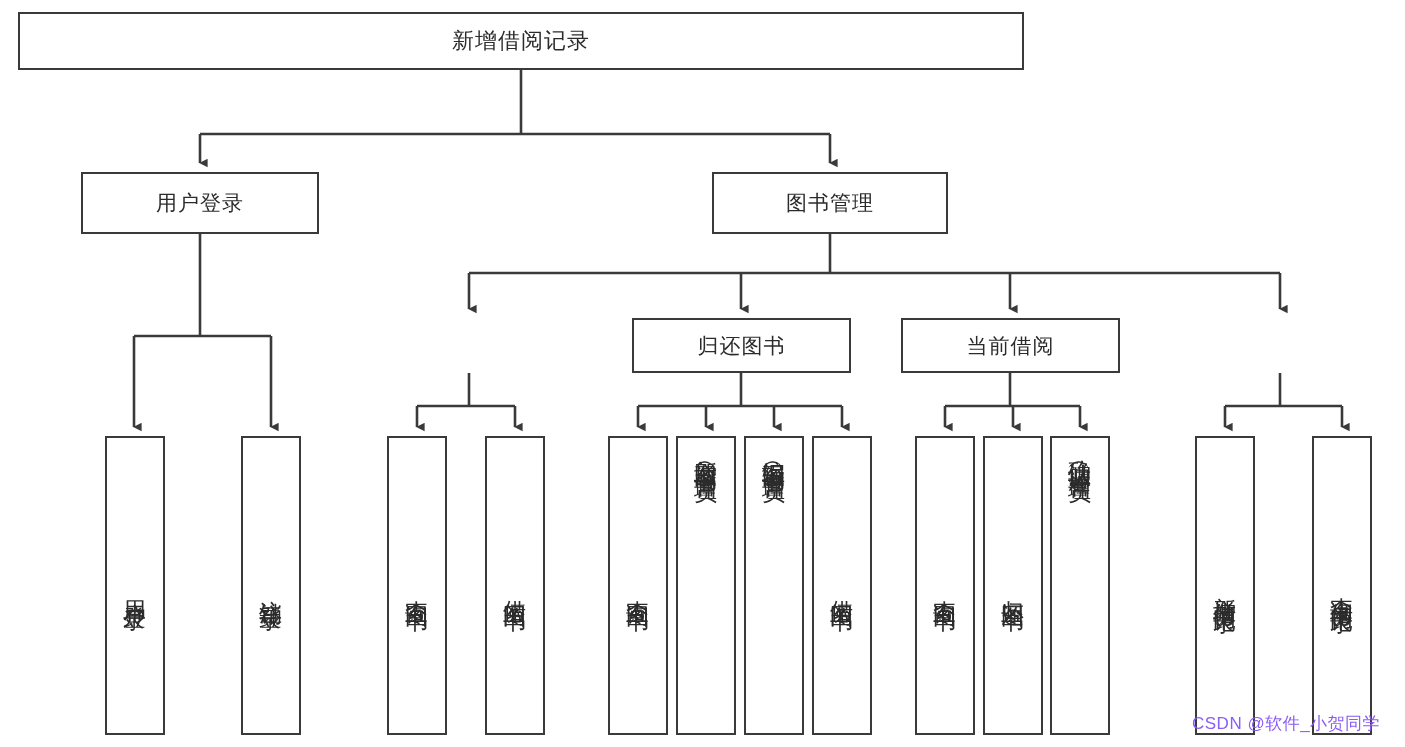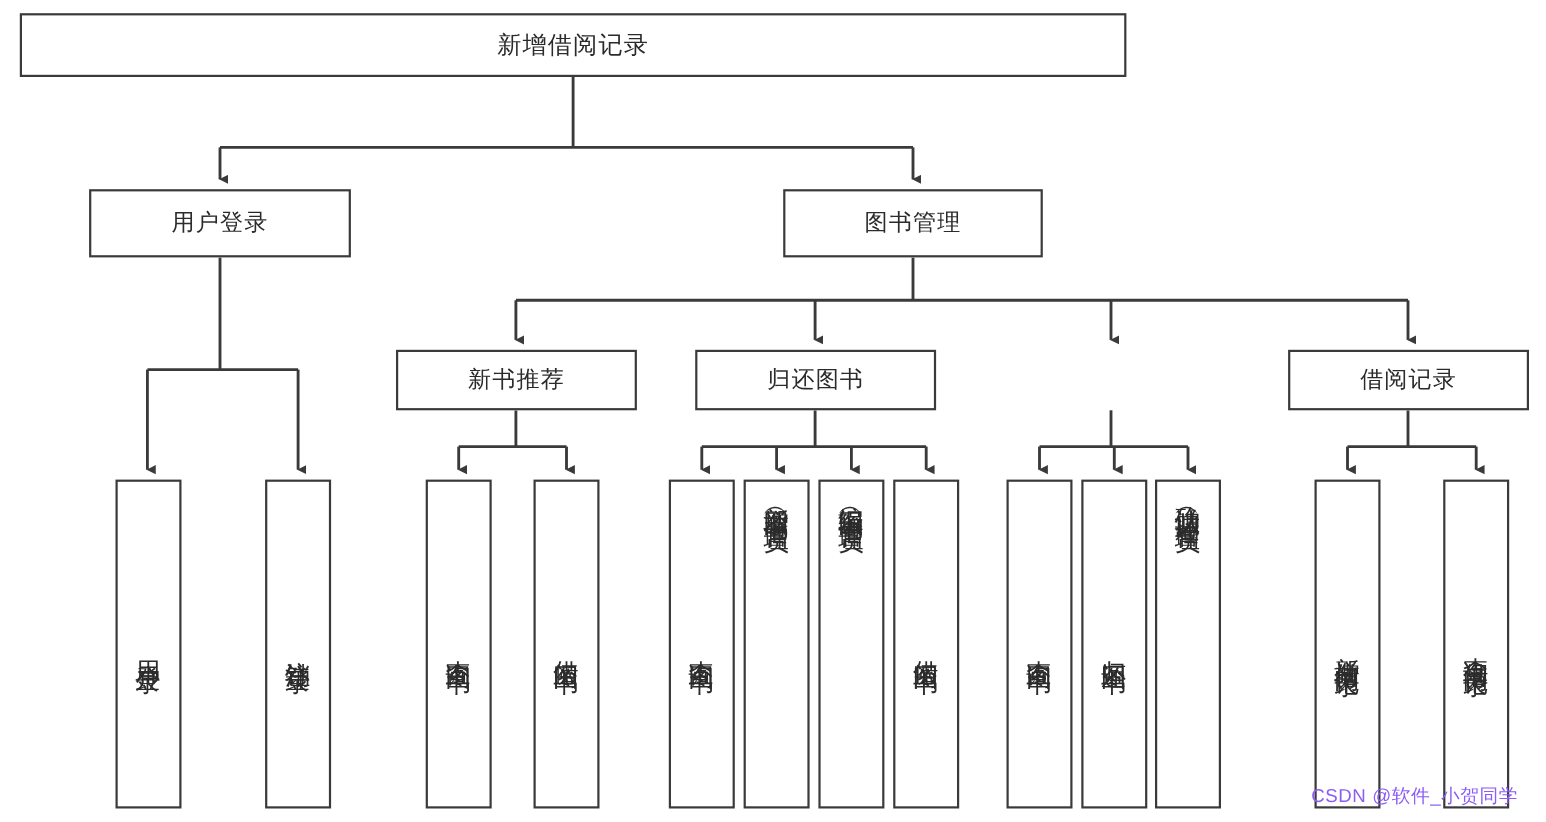--- a/index.html
+++ b/index.html
@@ -122,23 +122,22 @@
       <path d="M1225,406 L1225,427" marker-end="url(#arrow)"></path>
       <path d="M1342,406 L1342,427" marker-end="url(#arrow)"></path>
     </g>
   </svg>
 
   <div class="node horiz" id="title-node" style="left: 18px; top: 12px; width: 1006px; height: 58px;">新增借阅记录</div>
 
   <div class="node horiz" style="left: 81px; top: 172px; width: 238px; height: 62px;">用户登录</div>
   <div class="node horiz" style="left: 712px; top: 172px; width: 236px; height: 62px;">图书管理</div>
 
-  <div class="node horiz" style="left: 360px; top: 318px; width: 219px; height: 55px;">新书推荐</div>
   <div class="node horiz" style="left: 632px; top: 318px; width: 219px; height: 55px;">归还图书</div>
-  <div class="node horiz" style="left: 1171px; top: 318px; width: 219px; height: 55px;">借阅记录</div>
+  <div class="node horiz" style="left: 901px; top: 318px; width: 219px; height: 55px;">当前借阅</div>
 
   <div class="node vert mid" style="left: 105px; top: 436px; width: 60px; height: 299px;">
     <span class="vlabel">用户登录</span>
   </div>
   <div class="node vert mid" style="left: 241px; top: 436px; width: 60px; height: 299px;">
     <span class="vlabel">注销登录</span>
   </div>
   <div class="node vert mid" style="left: 387px; top: 436px; width: 60px; height: 299px;">
     <span class="vlabel">查询图书</span>
   </div>

